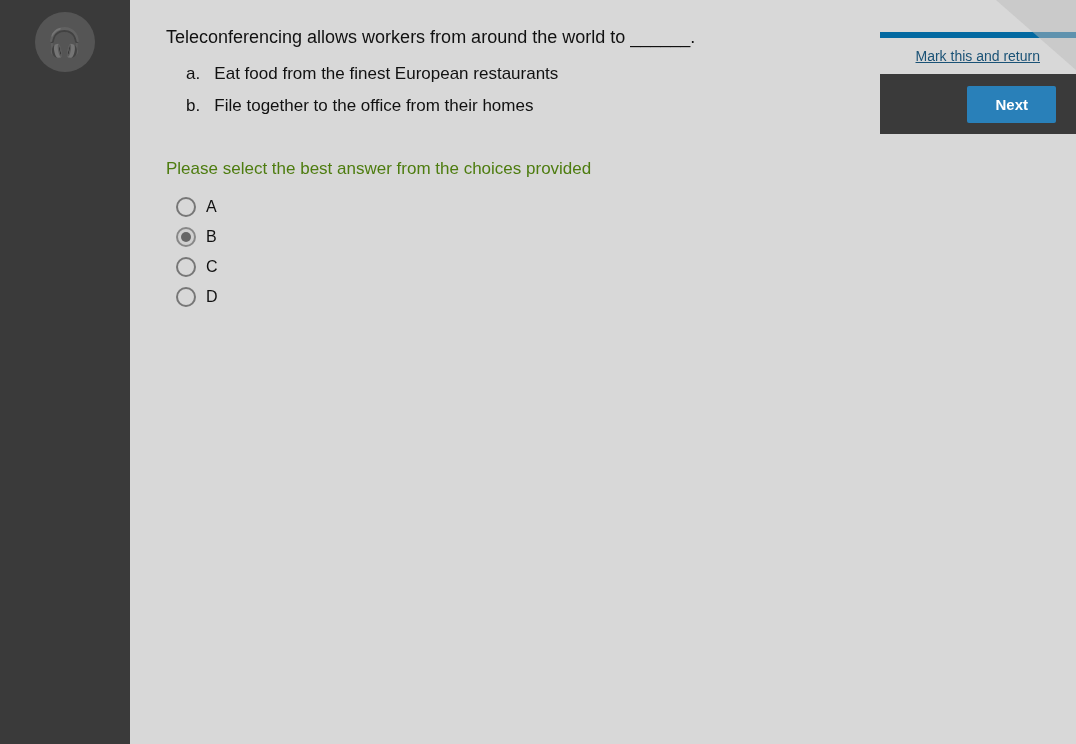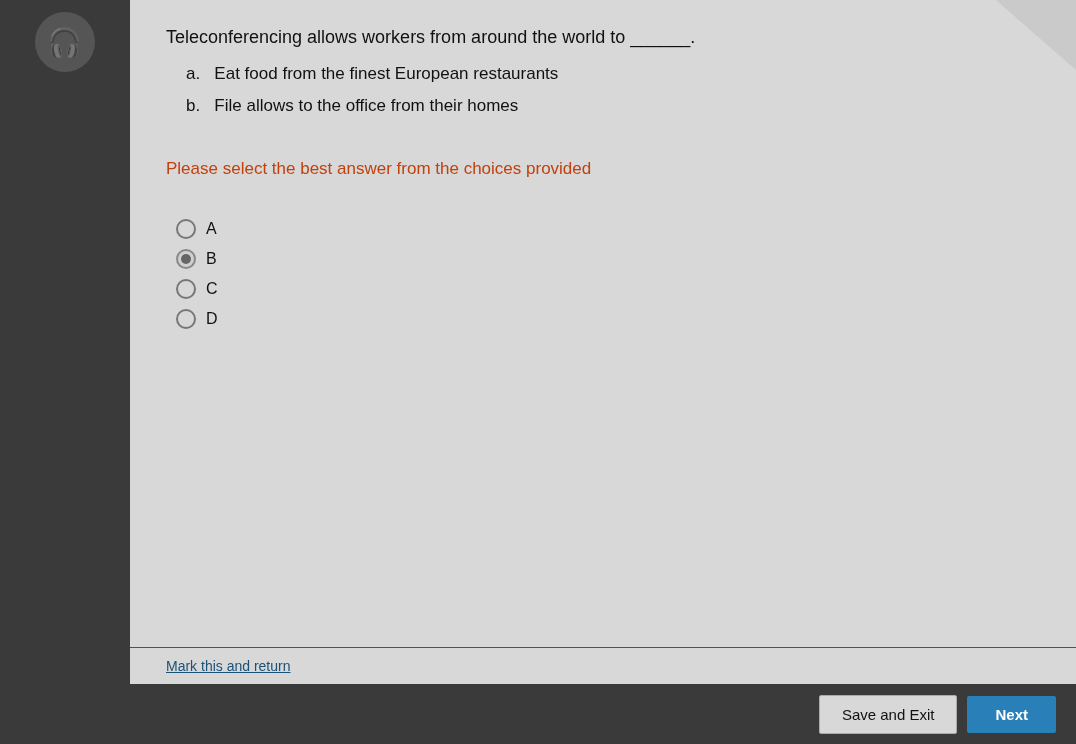--- a/index.html
+++ b/index.html
@@ -33,21 +33,21 @@
       align-items: center;
       justify-content: center;
       color: #ccc;
       font-size: 28px;
     }
 
     .main-content {
       flex: 1;
       background: #d8d8d8;
       display: flex;
-      flex-direction: column;
+      flex-direction: row;
       position: relative;
     }
 
     .content-area {
       flex: 1;
       padding: 24px 36px 20px 36px;
       overflow: hidden;
     }
 
     .question-text {
@@ -69,22 +69,22 @@
       margin-bottom: 6px;
       line-height: 1.5;
     }
 
     .choice-item span.label {
       font-weight: 400;
     }
 
     .instruction-text {
       font-size: 17px;
-      color: #c2410c;
-      margin-bottom: 40px;
+      color: #4d7c0f;
+      margin-bottom: 18px;
       font-weight: 400;
     }
 
     .radio-group {
       display: flex;
       flex-direction: column;
       gap: 10px;
       margin-left: 10px;
     }
 
@@ -131,25 +131,26 @@
       top: 0;
       right: 0;
       width: 0;
       height: 0;
       border-left: 80px solid transparent;
       border-top: 70px solid #bbb;
       opacity: 0.5;
     }
 
     .bottom-bar {
-      border-top: 1px solid #0369a1;
+      border-top: 6px solid #0369a1;
       padding: 10px 36px;
       display: flex;
       align-items: center;
       background: #d8d8d8;
+      margin-top: 32px;
     }
 
     .mark-return-link {
       font-size: 14px;
       color: #1a5276;
       text-decoration: underline;
       cursor: pointer;
     }
 
     .footer-bar {
@@ -203,21 +204,21 @@
   <div class="content-area">
     <p class="question-text">Teleconferencing allows workers from around the world to ______.</p>
 
     <div class="choices">
       <div class="choice-item">
         <span class="label">a.&nbsp;&nbsp;</span>
         <span>Eat food from the finest European restaurants</span>
       </div>
       <div class="choice-item">
         <span class="label">b.&nbsp;&nbsp;</span>
-        <span>File allows to the office from their homes</span>
+        <span>File together to the office from their homes</span>
       </div>
     </div>
 
     <p class="instruction-text">Please select the best answer from the choices provided</p>
 
     <div class="radio-group">
       <div class="radio-item">
         <div class="radio-outer"></div>
         <span class="radio-label">A</span>
       </div>
@@ -234,17 +235,16 @@
         <span class="radio-label">D</span>
       </div>
     </div>
   </div>
 
   <div class="page-bottom">
     <div class="bottom-bar">
       <a class="mark-return-link">Mark this and return</a>
     </div>
     <div class="footer-bar">
-      <button class="save-exit-btn">Save and Exit</button>
       <button class="next-btn">Next</button>
     </div>
   </div>
 </div>
 
 </body></html>

